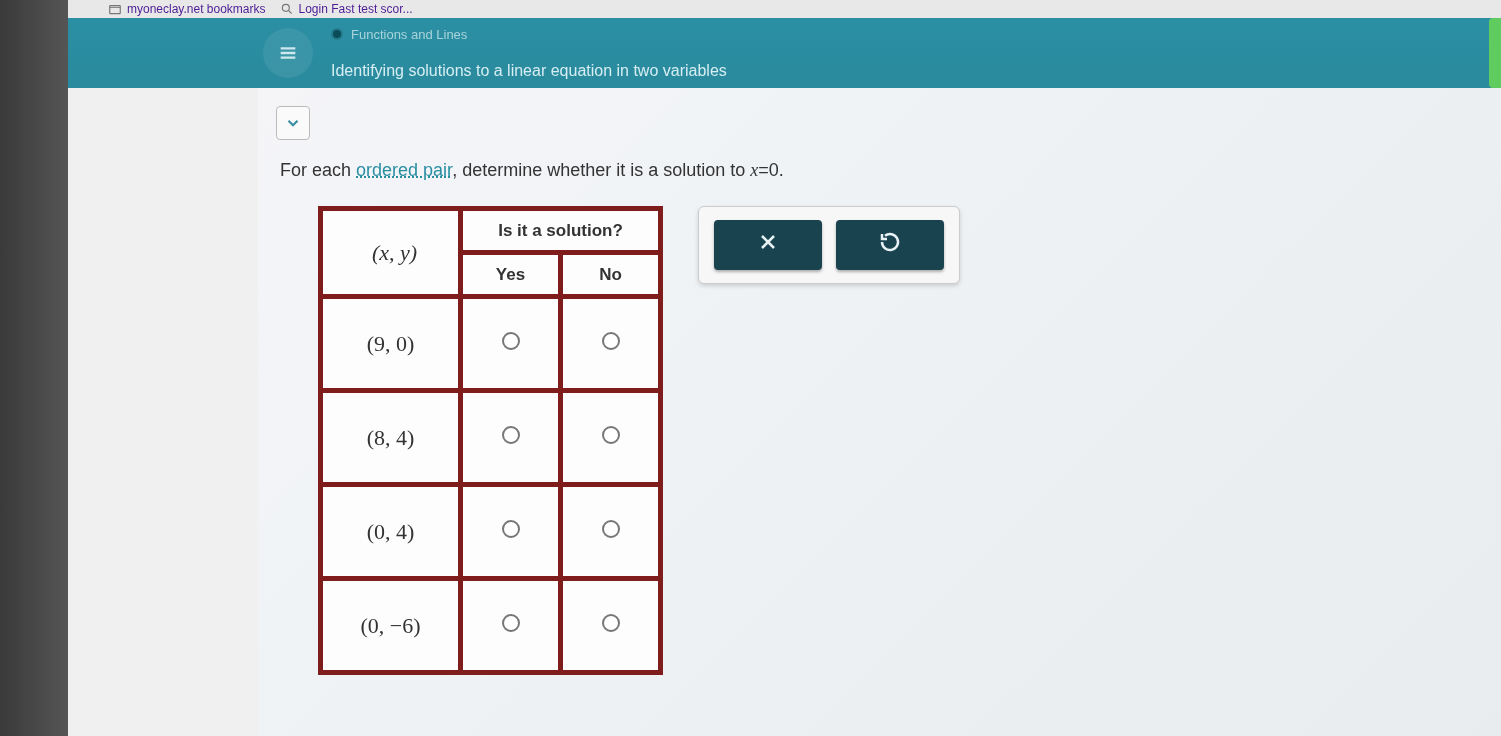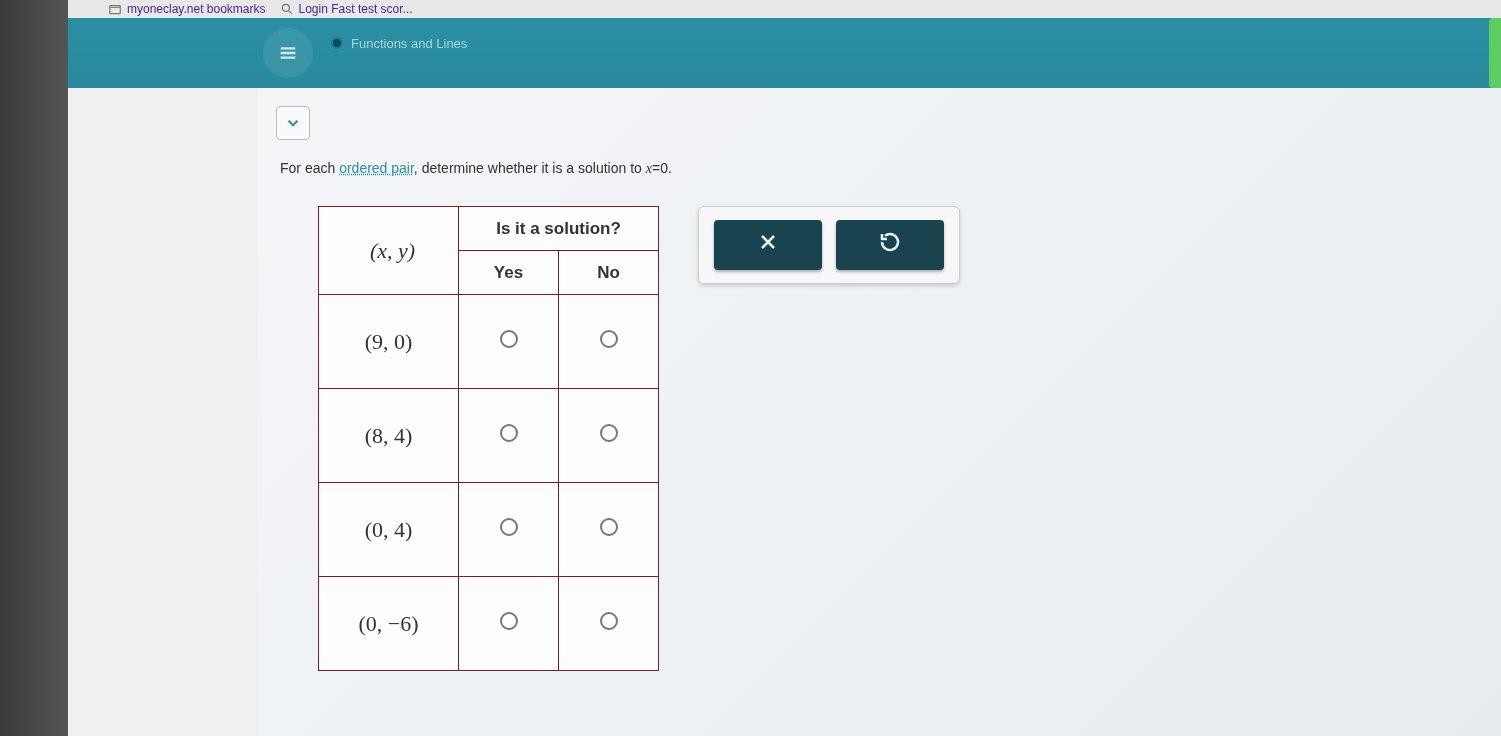--- a/index.html
+++ b/index.html
@@ -87,36 +87,36 @@
       border-radius: 4px;
       display: flex; align-items: center; justify-content: center;
       background: #fafafa;
       cursor: pointer;
     }
     .chevron svg { width: 18px; height: 18px; stroke: #3b8fa3; }
 
     .prompt {
       position: absolute;
       left: 22px; top: 72px;
-      font-size: 14px;
+      font-size: 18px;
       color: #333;
     }
     .prompt .link { color: #2b8fa3; text-decoration: underline dotted; cursor: pointer; }
     .prompt .math { font-style: italic; font-family: 'Times New Roman', serif; }
 
     .table-wrap {
       position: absolute;
       left: 60px; top: 118px;
     }
     table {
       border-collapse: collapse;
       background: #fdfdfd;
     }
     td, th {
-      border: 1px solid #7f1d1d;
+      border: 5px solid #7f1d1d;
       text-align: center;
       vertical-align: middle;
       font-size: 18px;
       color: #333;
     }
     .hdr-xy {
       width: 140px;
       font-family: 'Times New Roman', serif;
       font-style: italic;
       font-size: 22px;
@@ -204,20 +204,21 @@
   <div class="hamburger">
     <svg viewBox="0 0 24 24" stroke="#cde8ec" stroke-width="2.5" fill="none">
         <path d="M4 7h16M4 12h16M4 17h16"></path>
       </svg>
   </div>
   <div class="topic-stack">
     <div class="topic-category">
       <span class="dot"></span>
       <span>Functions and Lines</span>
     </div>
+    <div class="topic-title">Identifying solutions to a linear equation in two variables</div>
   </div>
 </div>
 <div class="right-edge"></div>
 
 <div class="content">
 
   <div class="chevron">
     <svg viewBox="0 0 24 24" fill="none" stroke-width="3">
         <path d="M6 9l6 6 6-6"></path>
       </svg>

